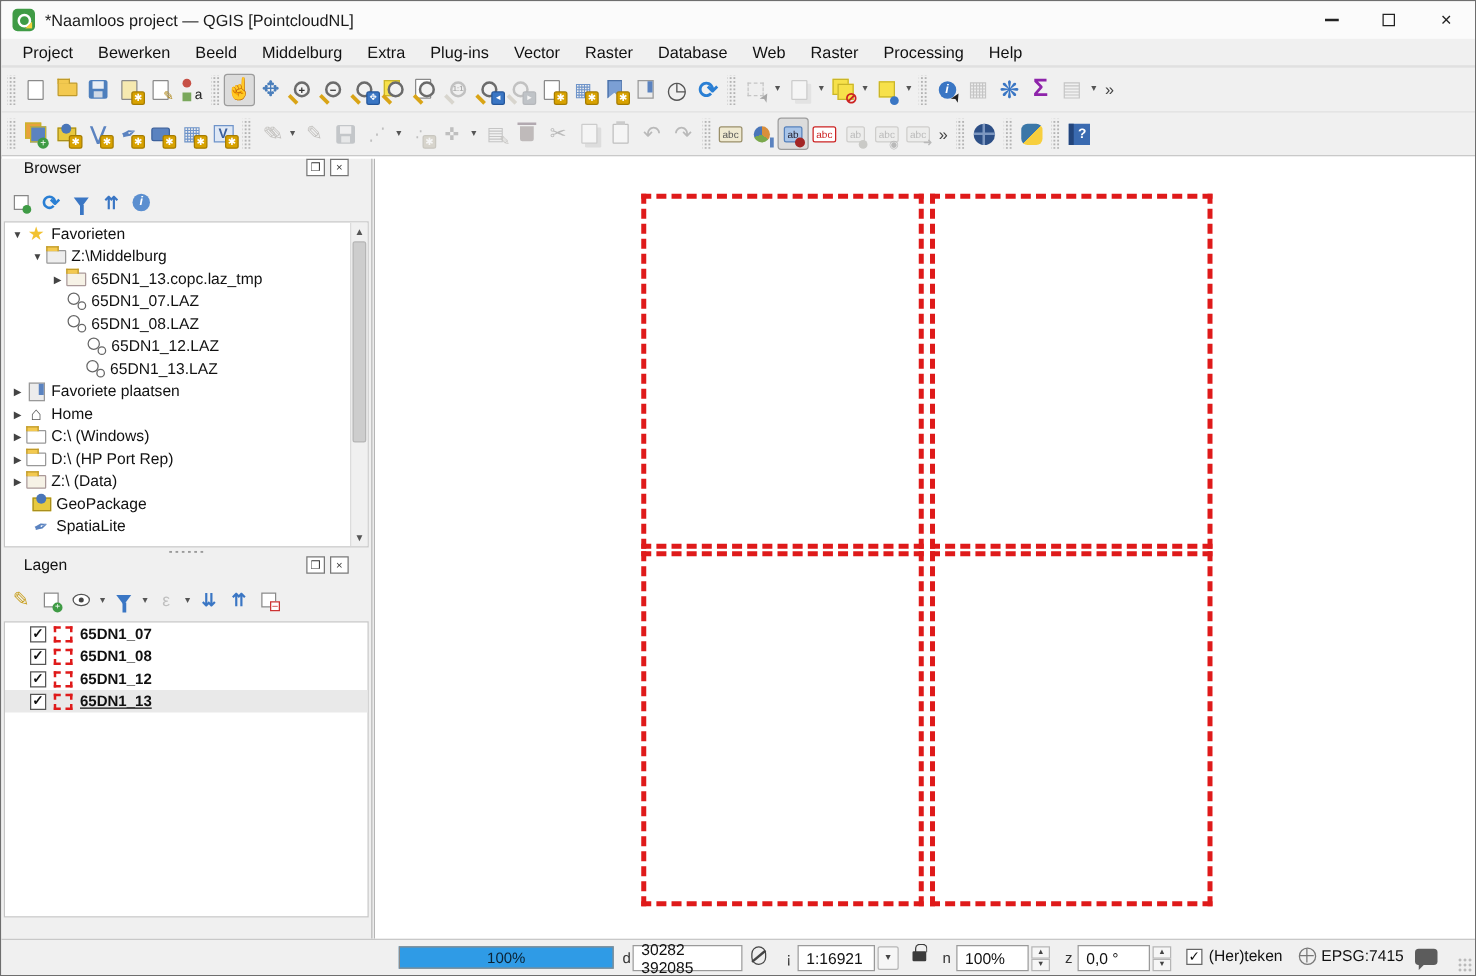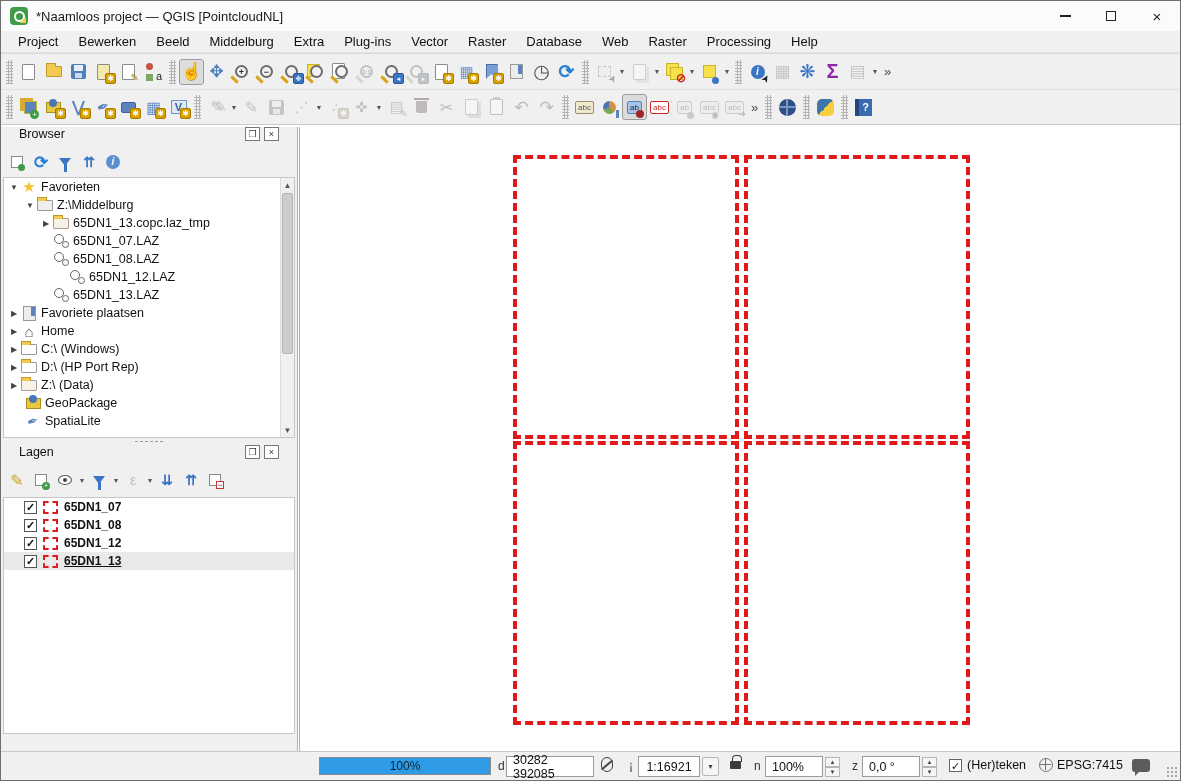--- a/index.html
+++ b/index.html
@@ -101,21 +101,21 @@
   .rrect{position:absolute;border:4px dashed #df1a1a}
   
   .statusbar{position:absolute;left:0;bottom:0;width:100%;height:29px;background:#f0f0f0;border-top:1px solid #c8c8c8;font-size:12.5px}
   .sb{position:absolute;display:flex;align-items:center}
   .loc{left:4px;top:3px;width:268px;height:22px;border:1px solid #9a9a9a;border-radius:3px;background:#fff;padding:0 6px;gap:6px}
   .loc input{border:none;outline:none;flex:1;font-size:12px;font-family:"Liberation Sans",sans-serif;color:#333;background:transparent}
   .loc .lmag{width:9px;height:9px;border:1.6px solid #8a8a8a;border-radius:50%;position:relative}
   .loc .lmag::after{content:"";position:absolute;right:-4px;bottom:-3px;width:5px;height:1.6px;background:#8a8a8a;transform:rotate(45deg)}
   .prog{left:318px;top:5px;width:172px;height:18px;border:1px solid #8a8a8a;background:#2f9be6;justify-content:center;color:#0b2233;font-size:12px}
   .frag{color:#333;font-size:12px}
-  .sbbox{height:21px;border:1px solid #9a9a9a;background:#fff;align-items:center;justify-content:center;padding:0 6px}
+  .sbbox{height:21px;border:1px solid #9a9a9a;background:#fff;align-items:center;justify-content:flex-start;padding:0 6px}
   .ddbtn{width:17px;height:19px;margin-left:2px;display:flex;align-items:center;justify-content:center;font-size:7px;color:#444;border:1px solid #b5b5b5;border-radius:2px;background:#f6f6f6}
   .spin{display:flex;flex-direction:column;width:15px;height:19px;margin-left:2px}
   .spin span{flex:1;border:1px solid #b5b5b5;background:#f6f6f6;font-size:6px;line-height:8px;text-align:center;color:#444}
   .crsglb{width:14px;height:14px;border-radius:50%;border:1.6px solid #777;position:relative;margin-right:4px}
   .crsglb::before{content:"";position:absolute;left:0;top:4.6px;width:11px;height:1.4px;background:#777}
   .crsglb::after{content:"";position:absolute;left:4.6px;top:0;width:1.4px;height:11px;background:#777}
   .sgrip{position:absolute;right:2px;bottom:2px;width:12px;height:12px;background-image:radial-gradient(#a8a8a8 1px,transparent 1.1px);background-size:4px 4px}
   .chkbox{width:13px;height:13px;border:1px solid #666;background:#fff;font-size:11px;line-height:12px;text-align:center;margin-right:5px}
 </style>
 </head>
@@ -459,21 +459,21 @@
               <span class="pc"></span>
             </span>
             <span>65DN1_08.LAZ</span>
           </div>
         <div class="trow" style="padding-left:64px">
             <span class="ticon">
               <span class="pc"></span>
             </span>
             <span>65DN1_12.LAZ</span>
           </div>
-        <div class="trow" style="padding-left:48px">
+        <div class="trow" style="padding-left:63px">
             <span class="ticon">
               <span class="pc"></span>
             </span>
             <span>65DN1_13.LAZ</span>
           </div>
         <div class="trow" style="padding-left:4px">
             <span class="exp">▶</span>
             <span class="ticon">
               <span class="booki"></span>
             </span>

